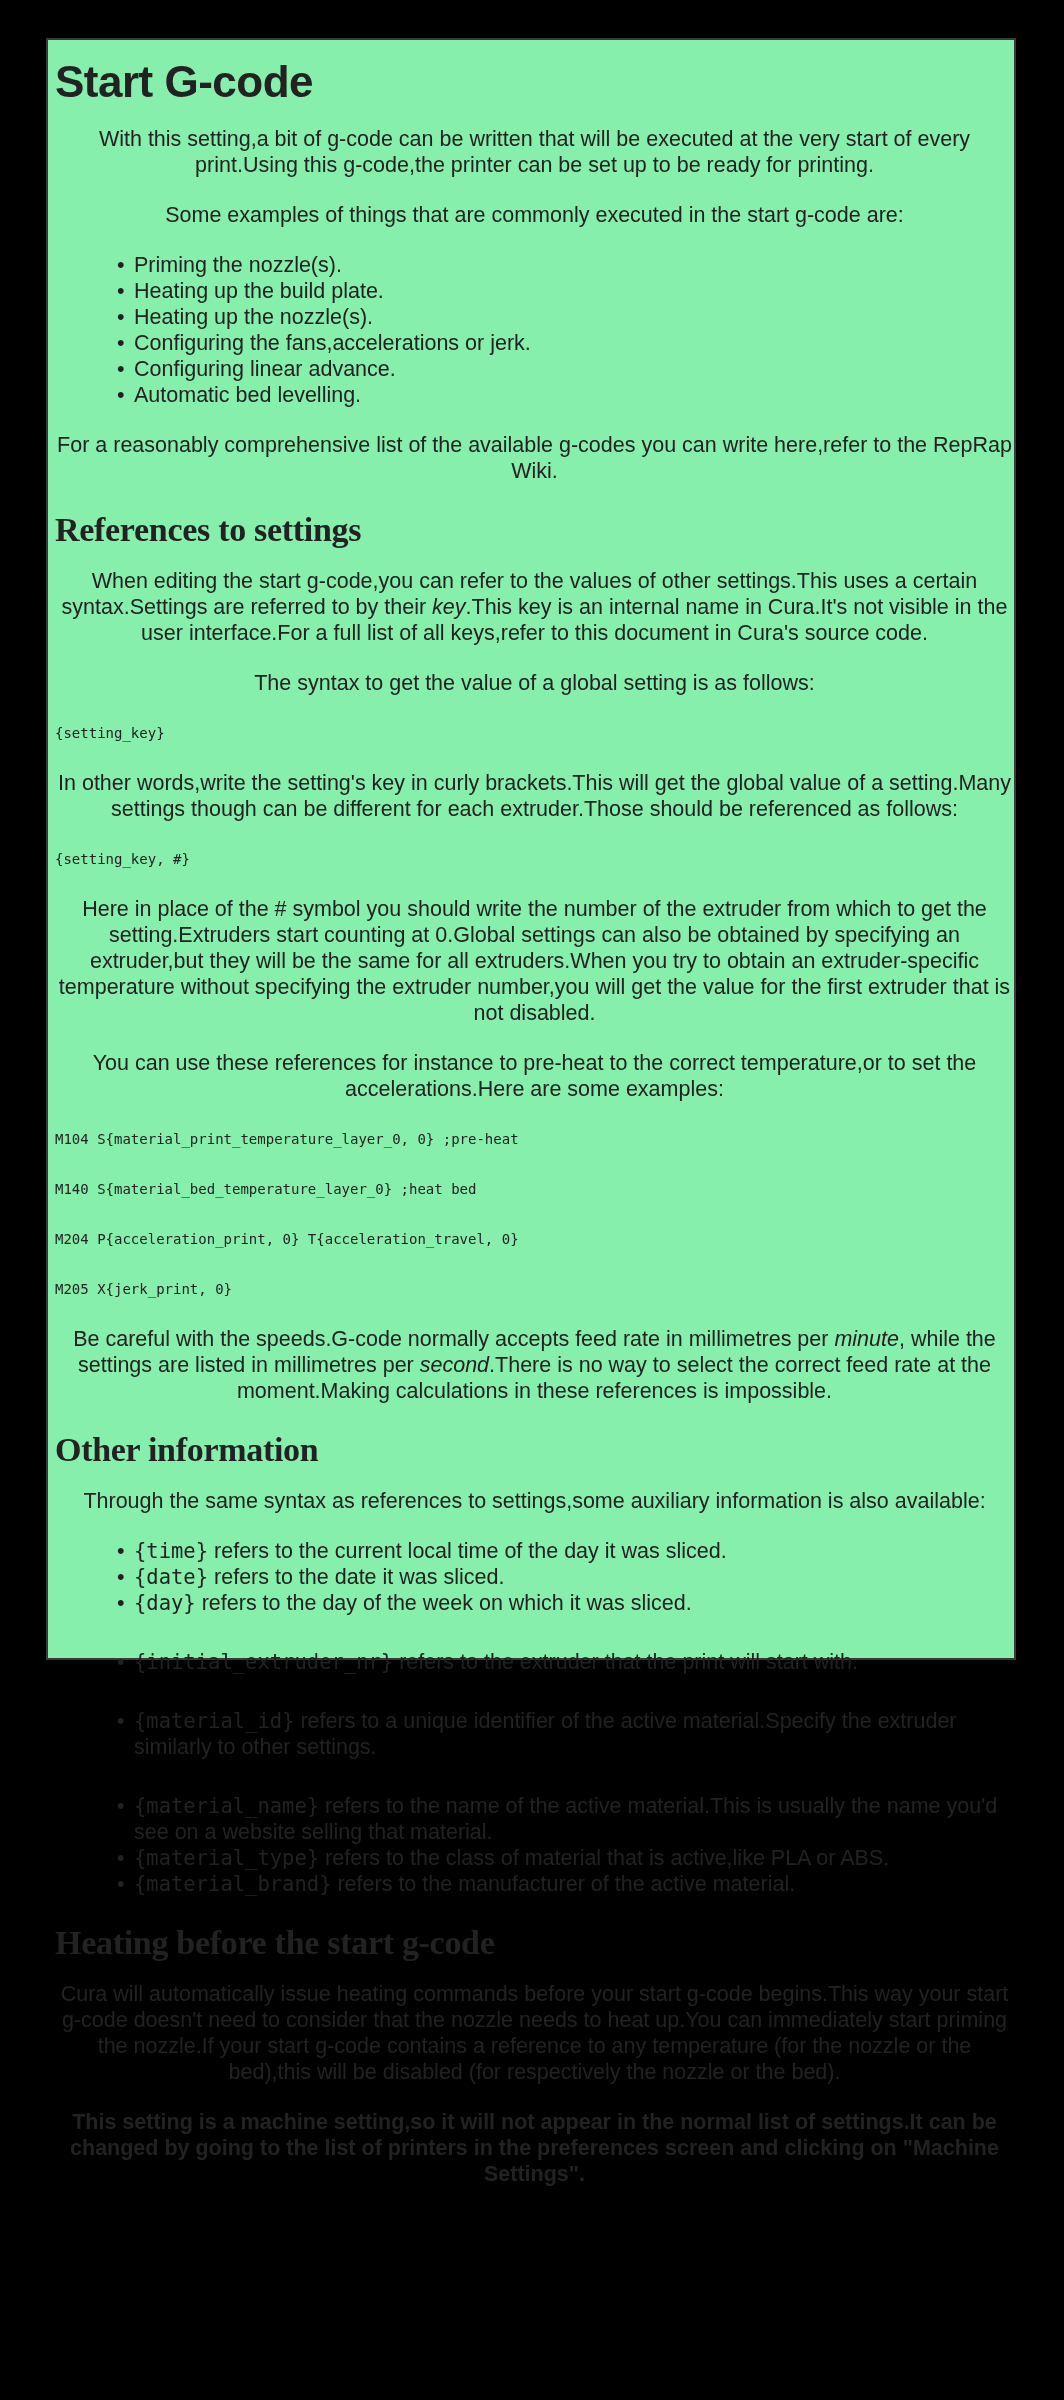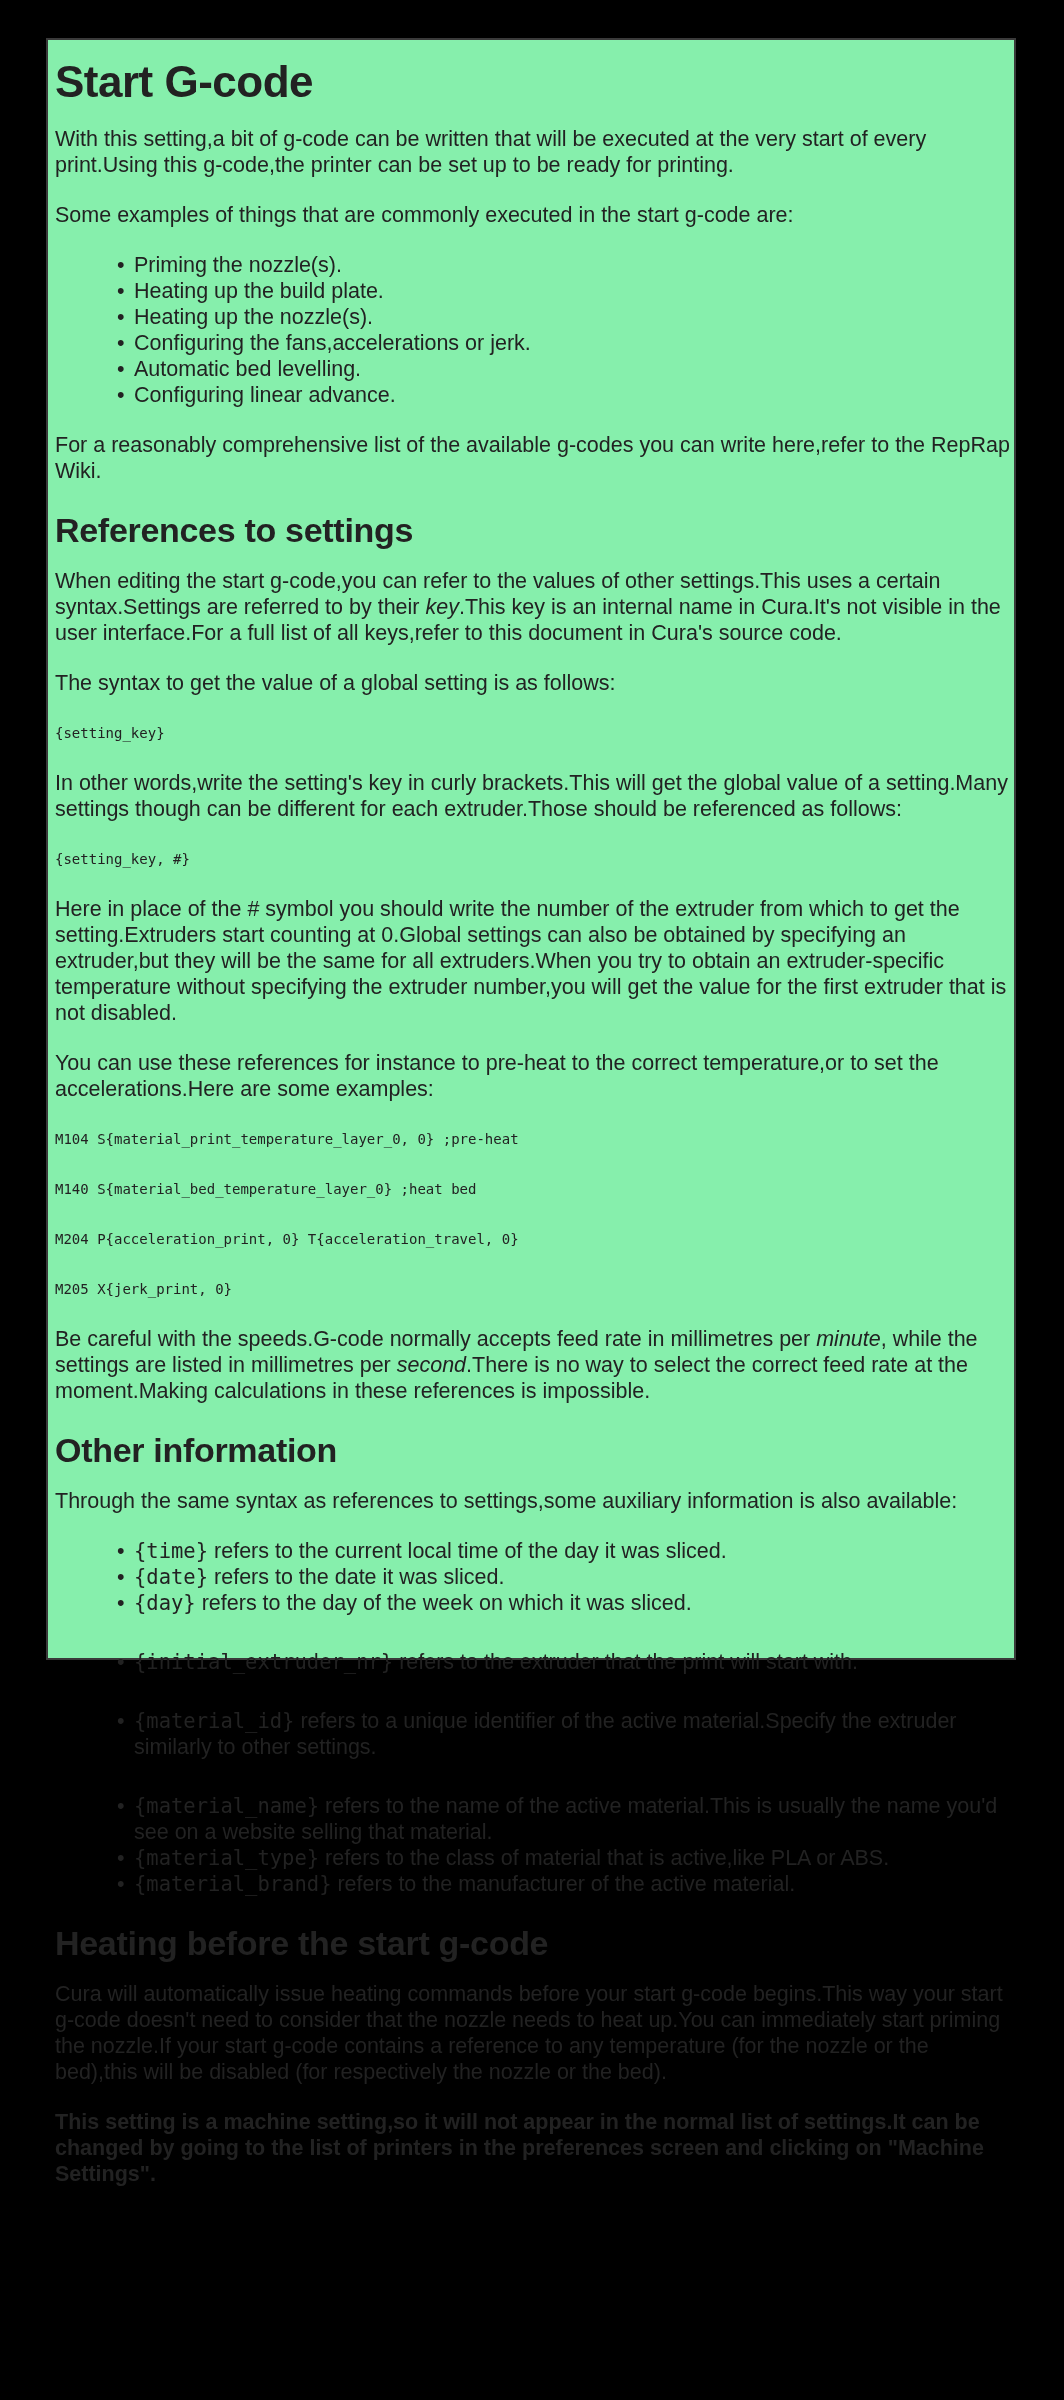--- a/index.html
+++ b/index.html
@@ -1,22 +1,22 @@
 <!DOCTYPE html>
 <html><head>
 <meta charset="utf-8">
 <style>
   html, body { margin:0; padding:0; }
   body { width:1064px; height:2400px; background:#000; position:relative; overflow:hidden;
          font-family:"Liberation Sans", sans-serif; color:#222; }
   .page { position:absolute; left:46px; top:38px; width:970px; height:1622px; background:#86efac;
           border:2px solid #3a3a3a; box-sizing:border-box; padding:6px 0 0 7px; }
   h1 { font-size:44px; font-weight:bold; margin:10px 0 18px 0; letter-spacing:-0.5px; line-height:52px; }
-  h2 { font-size:34px; font-weight:bold; margin:26px 0 18px 0; line-height:40px; letter-spacing:-0.3px; }
-  p { font-size:21.5px; line-height:26px; margin:0 0 24px 0; }
+  h2 { font-size:34px; font-weight:bold; margin:26px 0 18px 0; line-height:40px; letter-spacing:-0.3px;font-family:Liberation Serif, serif; }
+  p { font-size:21.5px; line-height:26px; margin:0 0 24px 0;text-align:center; }
   .code { font-family:"DejaVu Sans Mono", monospace; font-size:14px; line-height:26px; margin:0 0 24px 0; }
   code { font-family:"DejaVu Sans Mono", monospace; font-size:20.5px; }
   ul { margin:0 0 24px 0; padding-left:79px; list-style:none; }
   ul li { font-size:21.5px; line-height:26px; position:relative; }
   ul li::before { content:"\2022"; position:absolute; left:-17px; top:0; }
   ul.list2 { padding-left:79px; }
   li.gap-before { margin-top:33px; }
   .bold { font-weight:bold; }
 </style>
 </head>
@@ -24,22 +24,22 @@
 
 <div class="page">
   <h1>Start G-code</h1>
   <p>With this setting,a bit of g-code can be written that will be executed at the very start of every print.Using this g-code,the printer can be set up to be ready for printing.</p>
   <p>Some examples of things that are commonly executed in the start g-code are:</p>
   <ul>
     <li>Priming the nozzle(s).</li>
     <li>Heating up the build plate.</li>
     <li>Heating up the nozzle(s).</li>
     <li>Configuring the fans,accelerations or jerk.</li>
+    <li>Configuring linear advance.</li>
     <li>Automatic bed levelling.</li>
-    <li>Configuring linear advance.</li>
   </ul>
   <p>For a reasonably comprehensive list of the available g-codes you can write here,refer to the RepRap Wiki.</p>
 
   <h2>References to settings</h2>
   <p><span>When editing the start g-code,you can refer to the values of other settings.This uses a certain syntax.Settings are referred to by their </span><em>key</em><span>.This key is an internal name in Cura.It's not visible in the user interface.For a full list of all keys,refer to this document in Cura's source code.</span></p>
   <p>The syntax to get the value of a global setting is as follows:</p>
   <div class="code">{setting_key}</div>
   <p>In other words,write the setting's key in curly brackets.This will get the global value of a setting.Many settings though can be different for each extruder.Those should be referenced as follows:</p>
   <div class="code">{setting_key, #}</div>
   <p>Here in place of the # symbol you should write the number of the extruder from which to get the setting.Extruders start counting at 0.Global settings can also be obtained by specifying an extruder,but they will be the same for all extruders.When you try to obtain an extruder-specific temperature without specifying the extruder number,you will get the value for the first extruder that is not disabled.</p>

